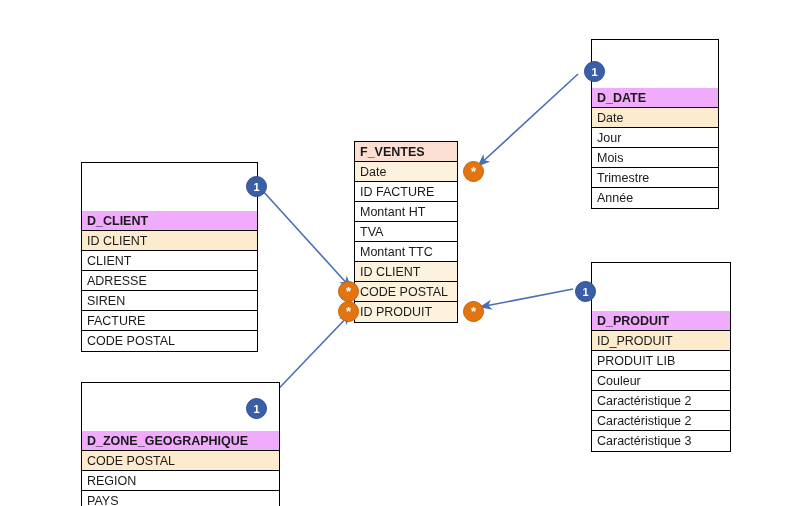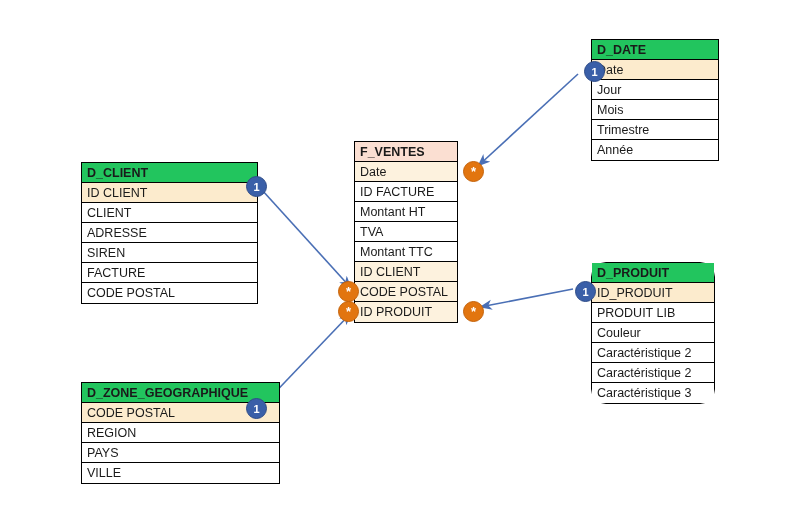--- a/index.html
+++ b/index.html
@@ -39,21 +39,22 @@
     color: #1a1a1a;
     padding: 2px 5px 3px 5px;
     height: 20px;
     line-height: 16px;
     box-sizing: border-box;
     border-bottom: 1px solid #000000;
     white-space: nowrap;
     overflow: hidden;
   }
   .tbl-header.dim {
-    background: #22c55e;
+    background: #f0abfc;
+    margin-top: 48px;
   }
   .tbl-header.fact {
     background: #fbdfd2;
   }
   .tbl-row {
     font-size: 12.5px;
     color: #1a1a1a;
     padding: 2px 5px 3px 5px;
     height: 20px;
     line-height: 16px;
@@ -144,21 +145,21 @@
         <div class="tbl-row factfield">ID PRODUIT</div>
       </div>
       <div class="table-box" style="left: 591px; top: 39px; width: 128px;">
         <div class="tbl-header dim">D_DATE</div>
         <div class="tbl-row key">Date</div>
         <div class="tbl-row">Jour</div>
         <div class="tbl-row">Mois</div>
         <div class="tbl-row">Trimestre</div>
         <div class="tbl-row">Année</div>
       </div>
-      <div class="table-box" style="left: 591px; top: 262px; width: 124px; border-radius: 15px;">
+      <div class="table-box" style="left: 591px; top: 262px; width: 140px;">
         <div class="tbl-header dim">D_PRODUIT</div>
         <div class="tbl-row key">ID_PRODUIT</div>
         <div class="tbl-row">PRODUIT LIB</div>
         <div class="tbl-row">Couleur</div>
         <div class="tbl-row">Caractéristique 2</div>
         <div class="tbl-row">Caractéristique 2</div>
         <div class="tbl-row">Caractéristique 3</div>
       </div>
     </div>
   <div id="badges-group">

